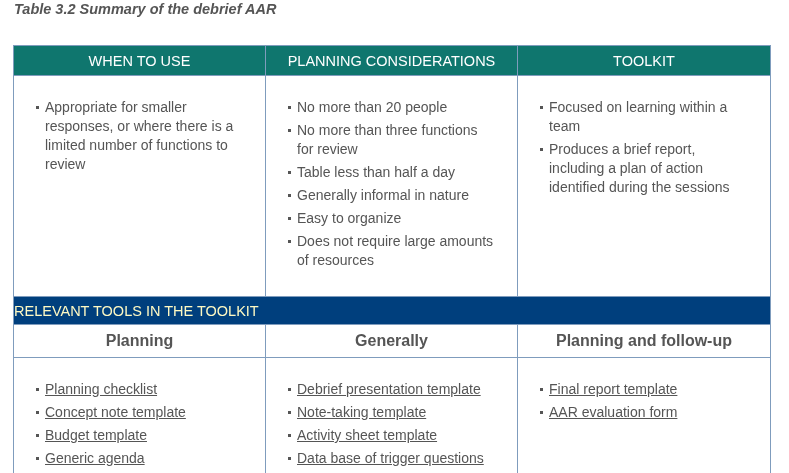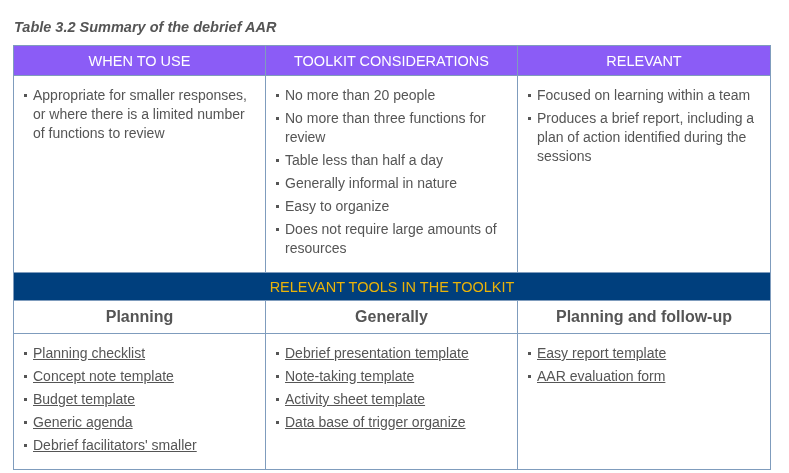--- a/index.html
+++ b/index.html
@@ -11,69 +11,69 @@
       width: 789px;
       height: 473px;
       position: relative;
       font-family: "Liberation Sans", "DejaVu Sans", sans-serif;
       color: #555555;
       overflow: hidden;
     }
     .caption {
       position: absolute;
       left: 14px;
-      top: 19px;
+      top: 1px;
       font-size: 14.5px;
       font-weight: bold;
       font-style: italic;
       color: #555555;
       letter-spacing: 0;
     }
     table.aar {
       position: absolute;
       left: 13px;
       top: 45px;
       width: 757px;
       border-collapse: collapse;
       table-layout: fixed;
     }
     table.aar td, table.aar th {
       border: 1.5px solid #7f9cbd;
       vertical-align: top;
       padding: 0;
     }
     .hdr {
-      background: #8b5cf6;
+      background: #0f766e;
       color: #ffffff;
       font-weight: normal;
       font-size: 14.5px;
       text-align: center;
       height: 29px;
       vertical-align: middle !important;
       letter-spacing: 0;
     }
     .band {
       background: #003f7d;
-      color: #eab308;
+      color: #fef9c3;
       font-size: 14.5px;
-      text-align: center;
+      text-align: left;
       height: 27px;
       vertical-align: middle !important;
     }
     .sub {
       font-weight: bold;
       font-size: 16px;
       color: #555555;
       text-align: center;
       height: 32px;
       vertical-align: middle !important;
     }
     ul.blist {
       list-style: none;
-      margin: 4px;
+      margin: 16px;
       padding: 6px 6px 6px 6px;
     }
     ul.blist li {
       position: relative;
       padding-left: 9px;
       font-size: 14px;
       line-height: 19px;
       margin-bottom: 4px;
     }
     ul.blist li::before {
@@ -95,22 +95,22 @@
 
 <table class="aar">
   <colgroup>
     <col style="width:252px">
     <col style="width:252px">
     <col style="width:253px">
   </colgroup>
   <tbody>
       <tr>
     <th class="hdr">WHEN TO USE</th>
-    <th class="hdr">TOOLKIT CONSIDERATIONS</th>
-    <th class="hdr">RELEVANT</th>
+    <th class="hdr">PLANNING CONSIDERATIONS</th>
+    <th class="hdr">TOOLKIT</th>
   </tr>
   <tr class="row1">
     <td>
       <ul class="blist">
         <li>Appropriate for smaller responses, or where there is a limited number of functions to review</li>
       </ul>
     </td>
     <td>
       <ul class="blist">
         <li>No more than 20 people</li>
@@ -144,24 +144,24 @@
         <li>Budget template</li>
         <li>Generic agenda</li>
         <li>Debrief facilitators' smaller</li>
       </ul>
     </td>
     <td>
       <ul class="blist">
         <li>Debrief presentation template</li>
         <li>Note-taking template</li>
         <li>Activity sheet template</li>
-        <li>Data base of trigger organize</li>
+        <li>Data base of trigger questions</li>
       </ul>
     </td>
     <td>
       <ul class="blist">
-        <li>Easy report template</li>
+        <li>Final report template</li>
         <li>AAR evaluation form</li>
       </ul>
     </td>
   </tr>
 </tbody>
   </table>
 
 </body></html>

